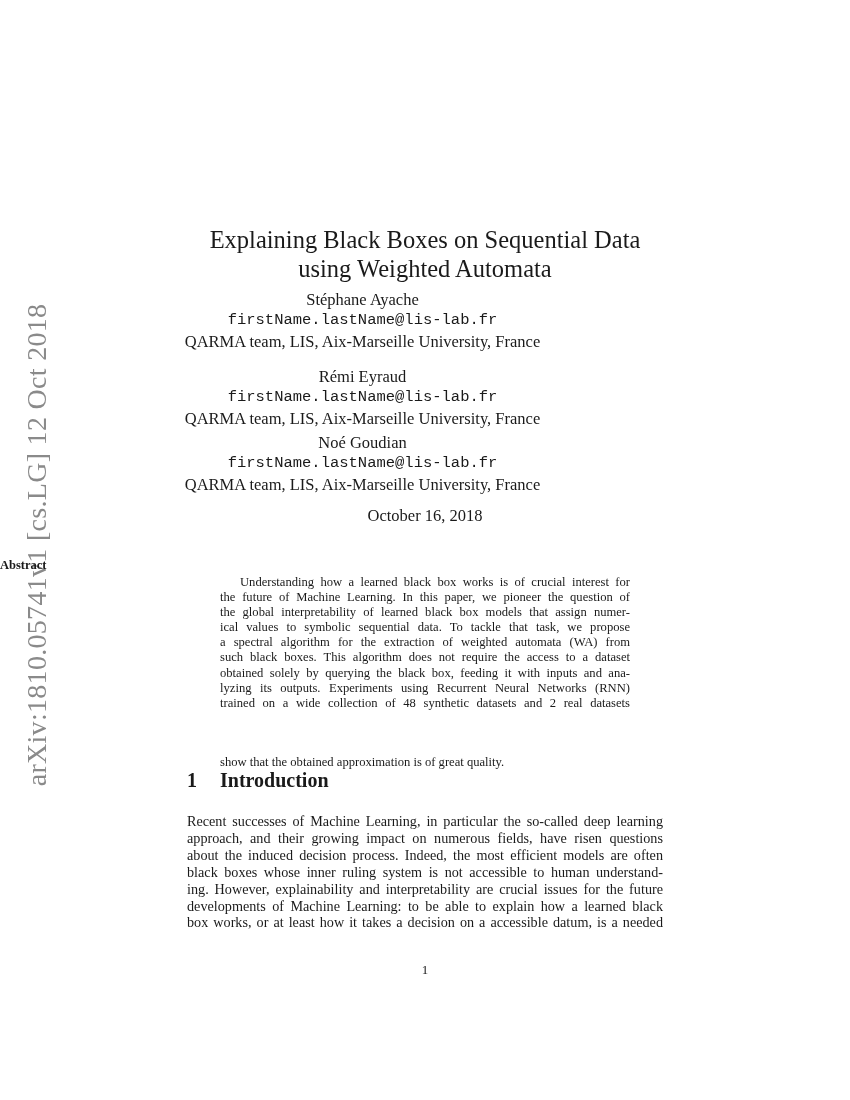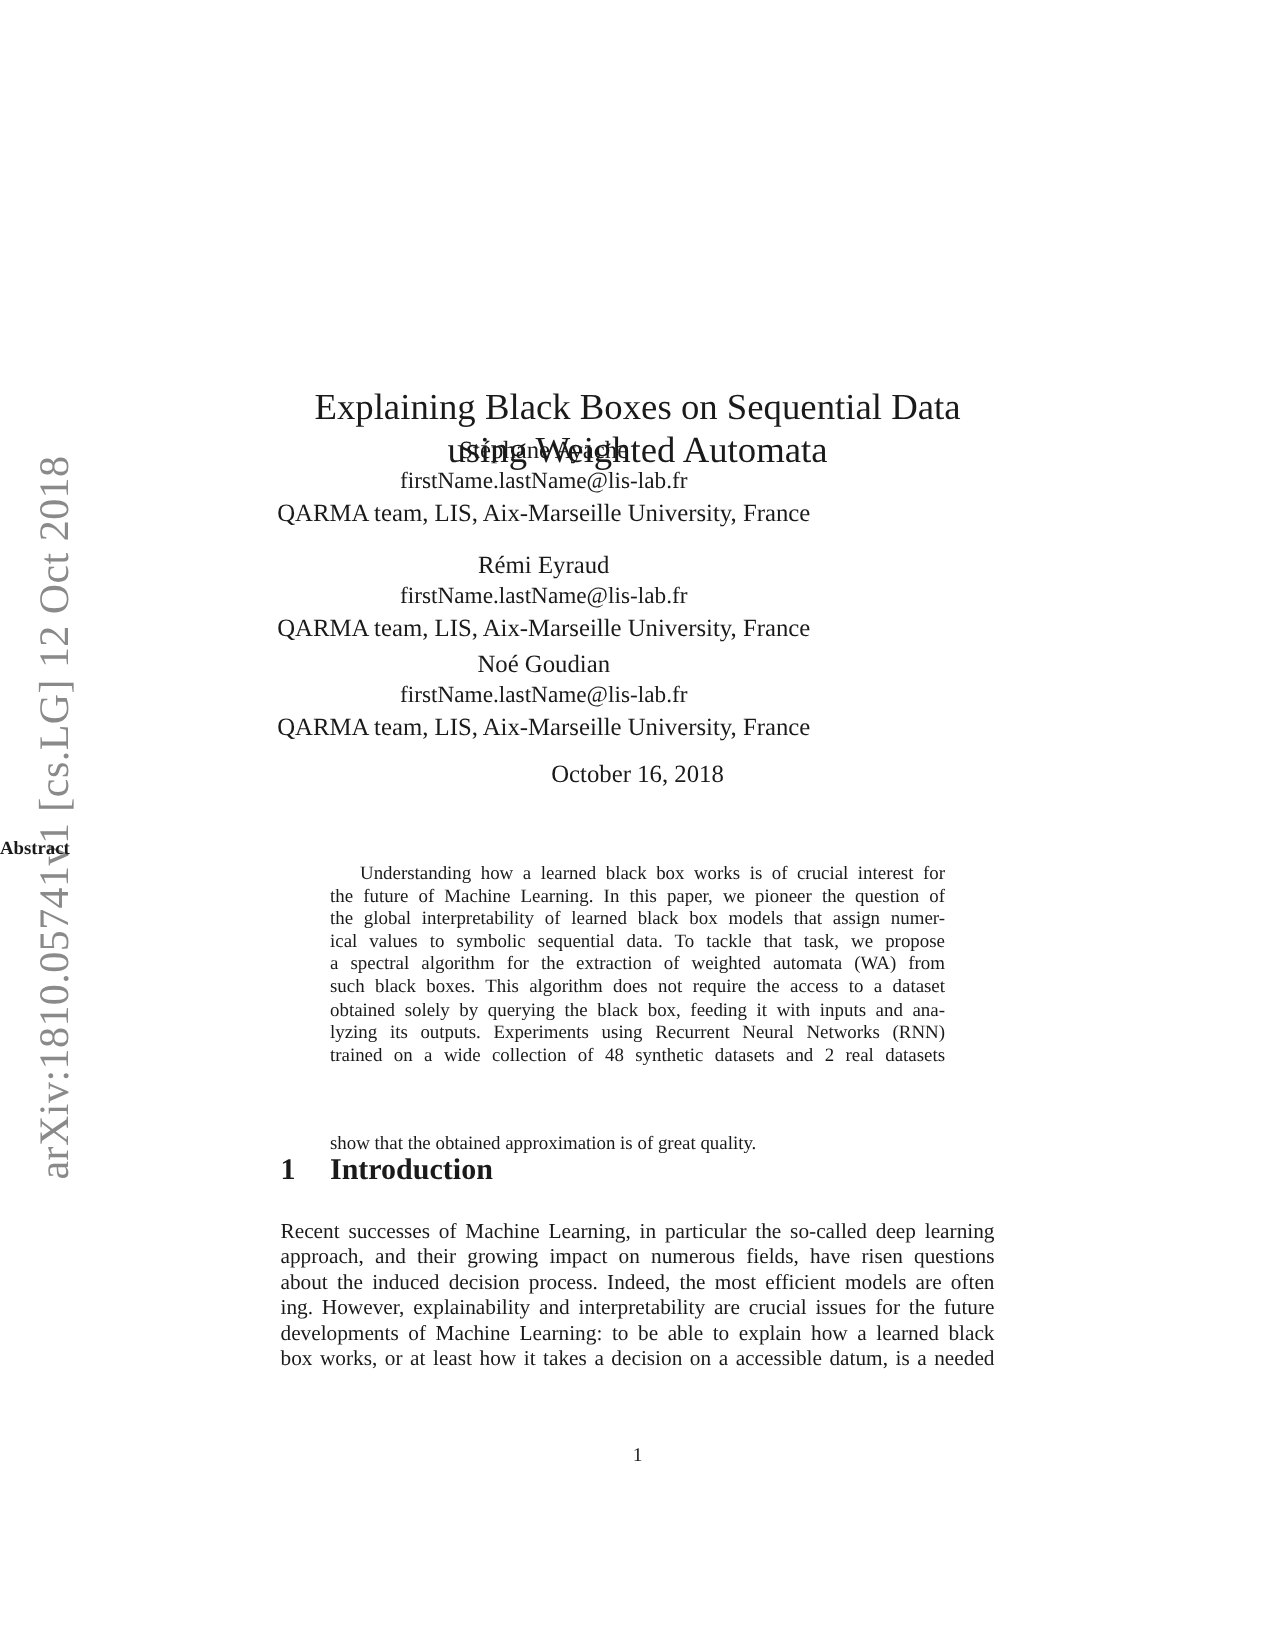--- a/index.html
+++ b/index.html
@@ -7,30 +7,30 @@
     width: 850px; height: 1100px; position: relative; overflow: hidden;
     font-family: "Liberation Serif", "DejaVu Serif", serif; color: #1a1a1a;
   }
   .side-stamp {
     position: absolute; left: 37px; top: 545px;
     transform: translate(-50%, -50%) rotate(-90deg);
     white-space: nowrap; font-size: 28px; color: #8a8a8a; letter-spacing: 0.3px;
   }
   .title {
     position: absolute; left: 0; width: 850px; top: 225px;
-    text-align: center; font-size: 24.5px; line-height: 29px; color: #1a1a1a; margin-top: 32px;
+    text-align: center; font-size: 24.5px; line-height: 29px; color: #1a1a1a;
   }
   .title div { white-space: nowrap; }
   .author-block {
     position: absolute; left: 0; width: 725px; text-align: center;
     font-size: 16.5px; line-height: 21px;
   }
   .author-block .name, .author-block .affil { white-space: nowrap; }
   .author-block .email {
-    font-family: Liberation Serif, serif; font-size: 15.5px;
+    font-family: Liberation Mono, monospace; font-size: 15.5px;
     white-space: nowrap;
   }
   .date {
     position: absolute; left: 0; width: 850px; top: 505px; text-align: center;
     font-size: 16.5px; line-height: 21px;
   }
   .abstract-title {
     position: absolute; left: 0; width: 850px; top: 558px; text-align: left;
     font-size: 12.5px; font-weight: bold;
   }
@@ -101,18 +101,19 @@
 </div>
 
 <div class="section-heading">
   <span class="num">1</span><span>Introduction</span>
 </div>
 
 <div class="intro-body">
   <span class="line">Recent successes of Machine Learning, in particular the so-called deep learning</span>
   <span class="line">approach, and their growing impact on numerous fields, have risen questions</span>
   <span class="line">about the induced decision process. Indeed, the most efficient models are often</span>
+  <span class="line">black boxes whose inner ruling system is not accessible to human understand-</span>
   <span class="line">ing. However, explainability and interpretability are crucial issues for the future</span>
   <span class="line">developments of Machine Learning: to be able to explain how a learned black</span>
   <span class="line">box works, or at least how it takes a decision on a accessible datum, is a needed</span>
 </div>
 
 <div class="page-number">1</div>
 
 </body></html>

